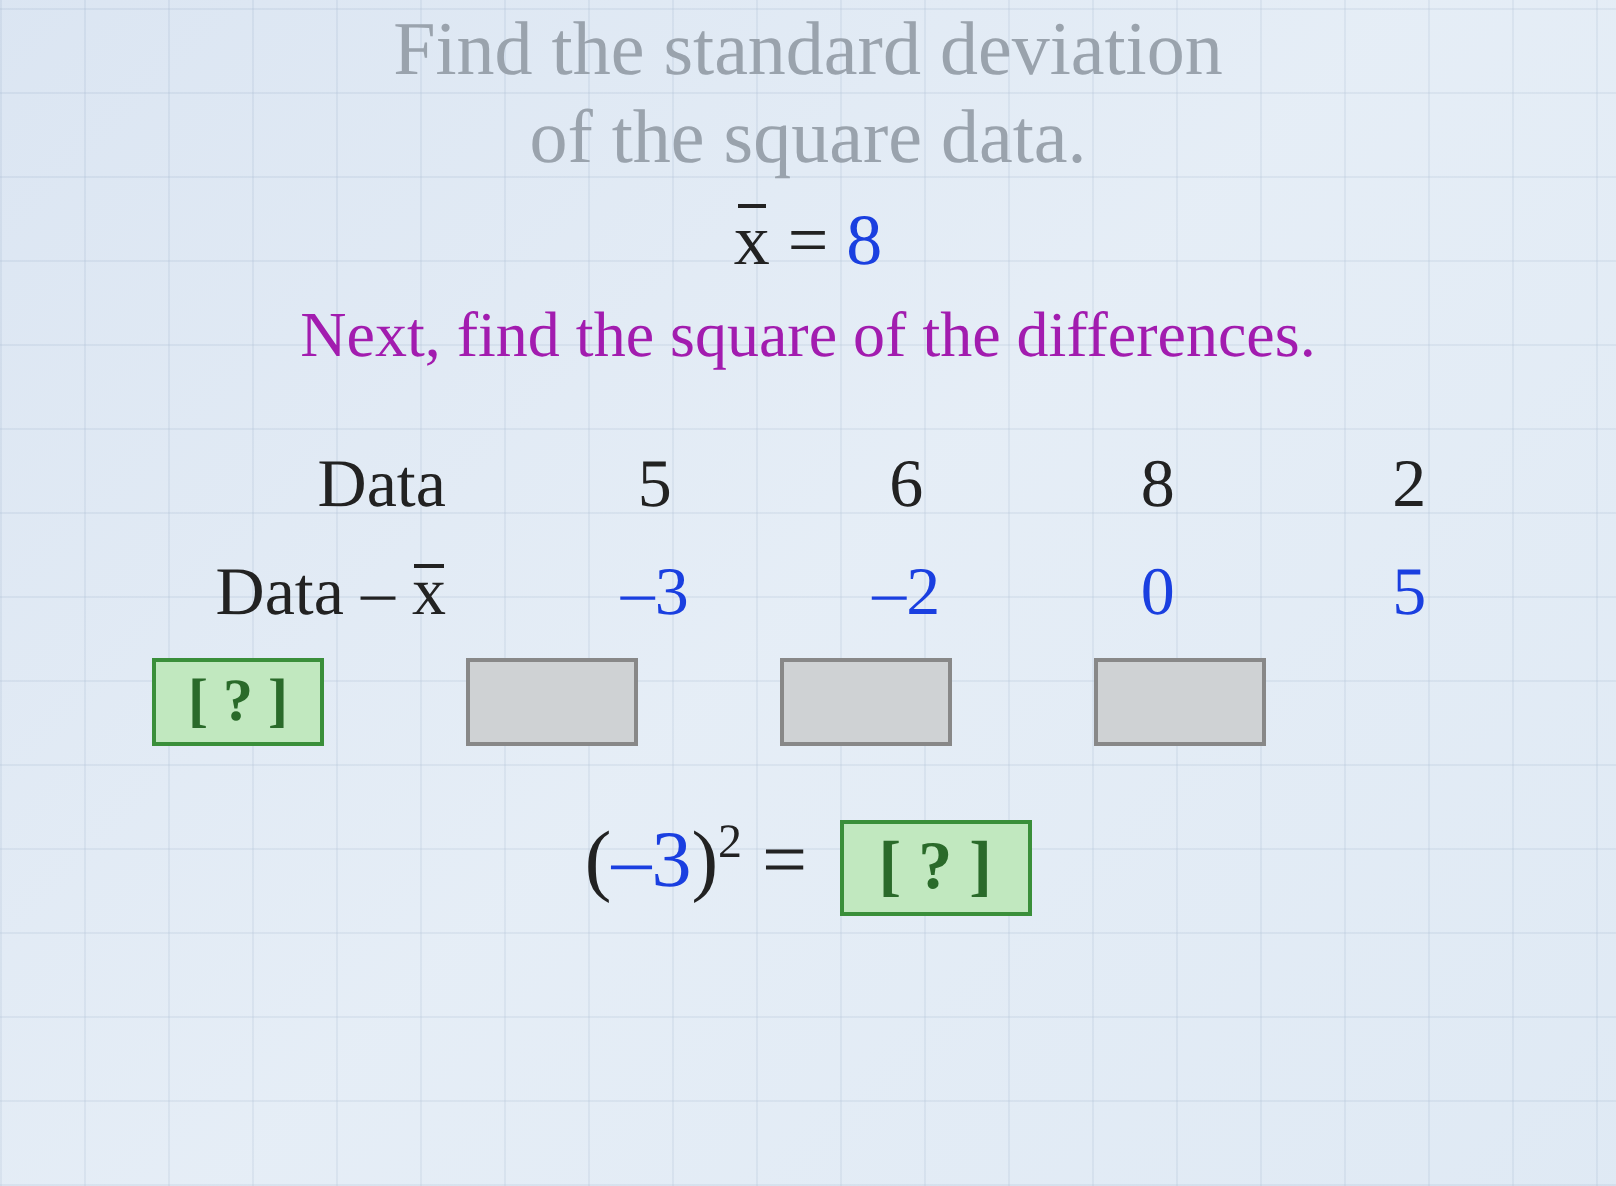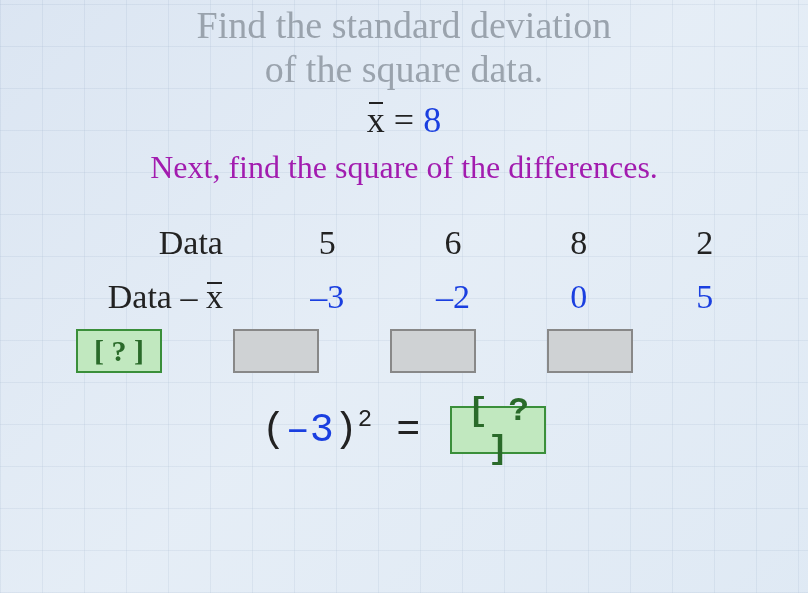--- a/index.html
+++ b/index.html
@@ -82,21 +82,20 @@
     background: #c1e8bf;
     border-color: #3a8f3a;
     color:#2a6a2a;
     font-weight: bold;
   }
   .bottom-eq {
     text-align:center;
     font-size: 40px;
     margin-top: 28px;
     color:#222;
-    font-family:Liberation Mono, monospace;
   }
   .bottom-eq .neg { color:#1a3fe0; }
   .bottom-eq .sup { font-size: 24px; vertical-align: super; }
   .bottom-eq .ans {
     display:inline-flex; align-items:center; justify-content:center;
     width:96px; height:48px; background:#c1e8bf; border:2px solid #3a8f3a;
     color:#2a6a2a; font-weight:bold; font-size:34px; vertical-align:middle;
     margin-left:6px;
   }
 </style>

